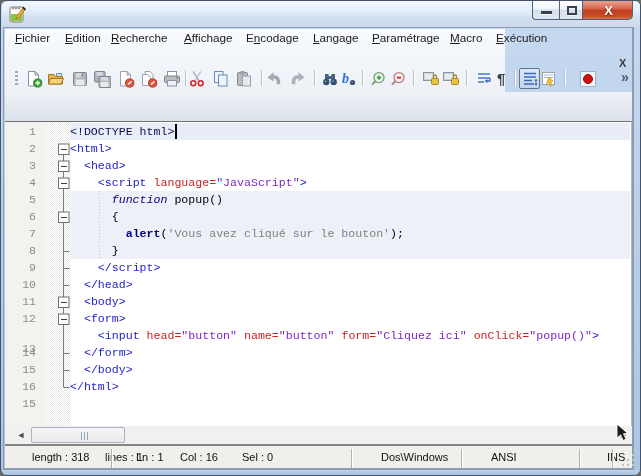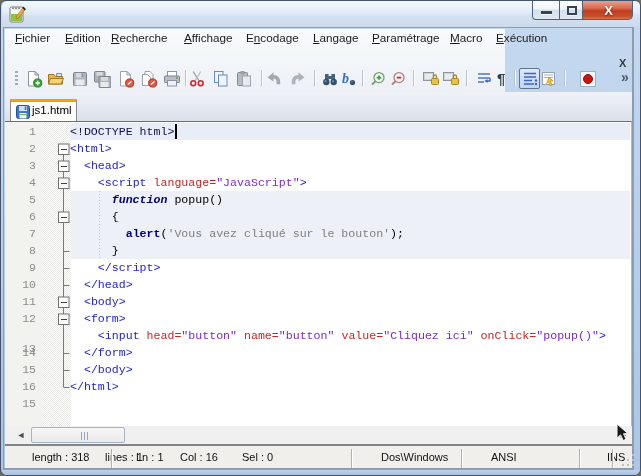--- a/index.html
+++ b/index.html
@@ -56,21 +56,21 @@
 #foldmargin { position:absolute; left:38px; top:0; width:28px; height:305px; background:#fff;
   background-image:linear-gradient(45deg,#e9e9e7 25%,transparent 25%,transparent 75%,#e9e9e7 75%),linear-gradient(45deg,#e9e9e7 25%,transparent 25%,transparent 75%,#e9e9e7 75%);
   background-size:2px 2px; background-position:0 0,1px 1px; }
 .lnum { position:absolute; left:4px; width:27px; text-align:right; font-family:"Liberation Mono",monospace; font-size:11.5px; line-height:17px; color:#8c8c8c; }
 #curline { position:absolute; left:66px; top:1px; width:559px; height:17px; background:#e8edf8; }
 #jsbg { position:absolute; left:66px; top:69px; width:559px; height:68px; background:#edf0f7; }
 #code { position:absolute; left:65px; top:1px; font-family:"Liberation Mono",monospace;
   font-size:11.6px; line-height:17px; white-space:pre; color:#000; }
 #caret { position:absolute; left:170px; top:2px; width:2px; height:15px; background:#000; }
 .T { color:#2222cc; } .A { color:#cc2222; } .V { color:#7c28c8; }
-.D { color:#10104e; } .K { color:#000080; font-weight:bold; font-style:italic; }
+.D { color:#10104e; } .K { color:#000080; font-weight:normal; font-style:italic; }
 .I { color:#000080; font-weight:bold; } .S { color:#808080; }
 
 #hscroll { position:absolute; left:4px; top:425px; width:627px; height:18px; background:#f0f0f0; }
 #harrowl { position:absolute; left:5px; top:0; width:22px; height:18px; color:#505050; font-size:9px; line-height:18px; text-align:center;}
 #harrowr { position:absolute; right:0; top:0; width:17px; height:18px; color:#505050; font-size:9px; line-height:18px; text-align:center;}
 #hthumb { position:absolute; left:26px; top:1px; width:94px; height:16px; background:linear-gradient(#f6f6f6,#eaeaea); border:1px solid #a7b2c3; border-radius:2px; }
 #hthumb .g { position:absolute; left:49px; top:4px; width:8px; height:8px;
   background:repeating-linear-gradient(90deg,#97a6bc 0 1px, transparent 1px 3px); }
 
 #statussep { position:absolute; left:4px; top:443px; width:627px; height:2px; background:#848484; }
@@ -249,30 +249,20 @@
           <path d="M9 7 l4 4 h-2.5 l1.5 4 -2 0.8 -1.5 -4 -2 2 z" fill="#f2c230" stroke="#b8891a" stroke-width="0.6"></path>
         </svg>
       <div class="tsep" style="left:559px"></div>
       <svg class="ticon" style="left:574px" viewBox="0 0 18 18">
           <rect x="1.5" y="1.5" width="15" height="15" fill="#f3f7fa" stroke="#9bb3c9"></rect>
           <circle cx="9" cy="9" r="4.5" fill="#cc1111" stroke="#881111"></circle>
         </svg>
       <div style="position:absolute;left:616px;top:1px;font-size:14px;font-weight:bold;color:#4a5a6a">»</div>
     </div>
     <div id="tabstrip">
-      <div id="tab">
-        <svg width="14" height="14" style="position:absolute;left:5px;top:3px" viewBox="0 0 14 14">
-          <rect x="0.5" y="0.5" width="13" height="13" rx="2" fill="#3f74cf" stroke="#26519f"></rect>
-          <rect x="3" y="1" width="8" height="5" fill="#cfe0f5"></rect>
-          <rect x="8.7" y="1.5" width="1.6" height="3.5" fill="#3f74cf"></rect>
-          <rect x="3.5" y="8" width="7" height="5.5" fill="#f4f6f2"></rect>
-          <rect x="3.5" y="9" width="7" height="1.2" fill="#7fbf4d"></rect>
-        </svg>
-        <div class="txt">js1.html</div>
-      </div>
       <div id="tabline"></div>
     </div>
   </div>
   <div id="editor">
     <div id="lstrip"></div>
     <div id="nummargin"></div>
     <div id="foldmargin"></div>
     <div id="curline"></div>
     <div id="jsbg"></div>
     <div class="lnum" style="top:1px">1</div>
@@ -318,21 +308,21 @@
   <span class="T">&lt;head&gt;</span>
     <span class="T">&lt;script </span><span class="A">language=</span><span class="V">"JavaScript"</span><span class="T">&gt;</span>
       <span class="K">function</span> popup()
       {
         <span class="I">alert</span>(<span class="S">'Vous avez cliqué sur le bouton'</span>);
       }
     <span class="T">&lt;/script&gt;</span>
   <span class="T">&lt;/head&gt;</span>
   <span class="T">&lt;body&gt;</span>
   <span class="T">&lt;form&gt;</span>
-    <span class="T">&lt;input </span><span class="A">head=</span><span class="V">"button"</span> <span class="A">name=</span><span class="V">"button"</span> <span class="A">value=</span><span class="V">"Cliquez ici"</span> <span class="A">onClick=</span><span class="V">"popup()"</span><span class="T">&gt;</span>
+    <span class="T">&lt;input </span><span class="A">head=</span><span class="V">"button"</span> <span class="A">name=</span><span class="V">"button"</span> <span class="A">form=</span><span class="V">"Cliquez ici"</span> <span class="A">onClick=</span><span class="V">"popup()"</span><span class="T">&gt;</span>
   <span class="T">&lt;/form&gt;</span>
   <span class="T">&lt;/body&gt;</span>
 <span class="T">&lt;/html&gt;</span></div>
     <div style="position:absolute;left:94px;top:69px;width:1px;height:68px;
       background:repeating-linear-gradient(#c0c0cc 0 1px, transparent 1px 3px)"></div>
     <div id="caret"></div>
   </div>
   <div id="hscroll">
     <div id="harrowl">◄</div>
     <div id="hthumb">

